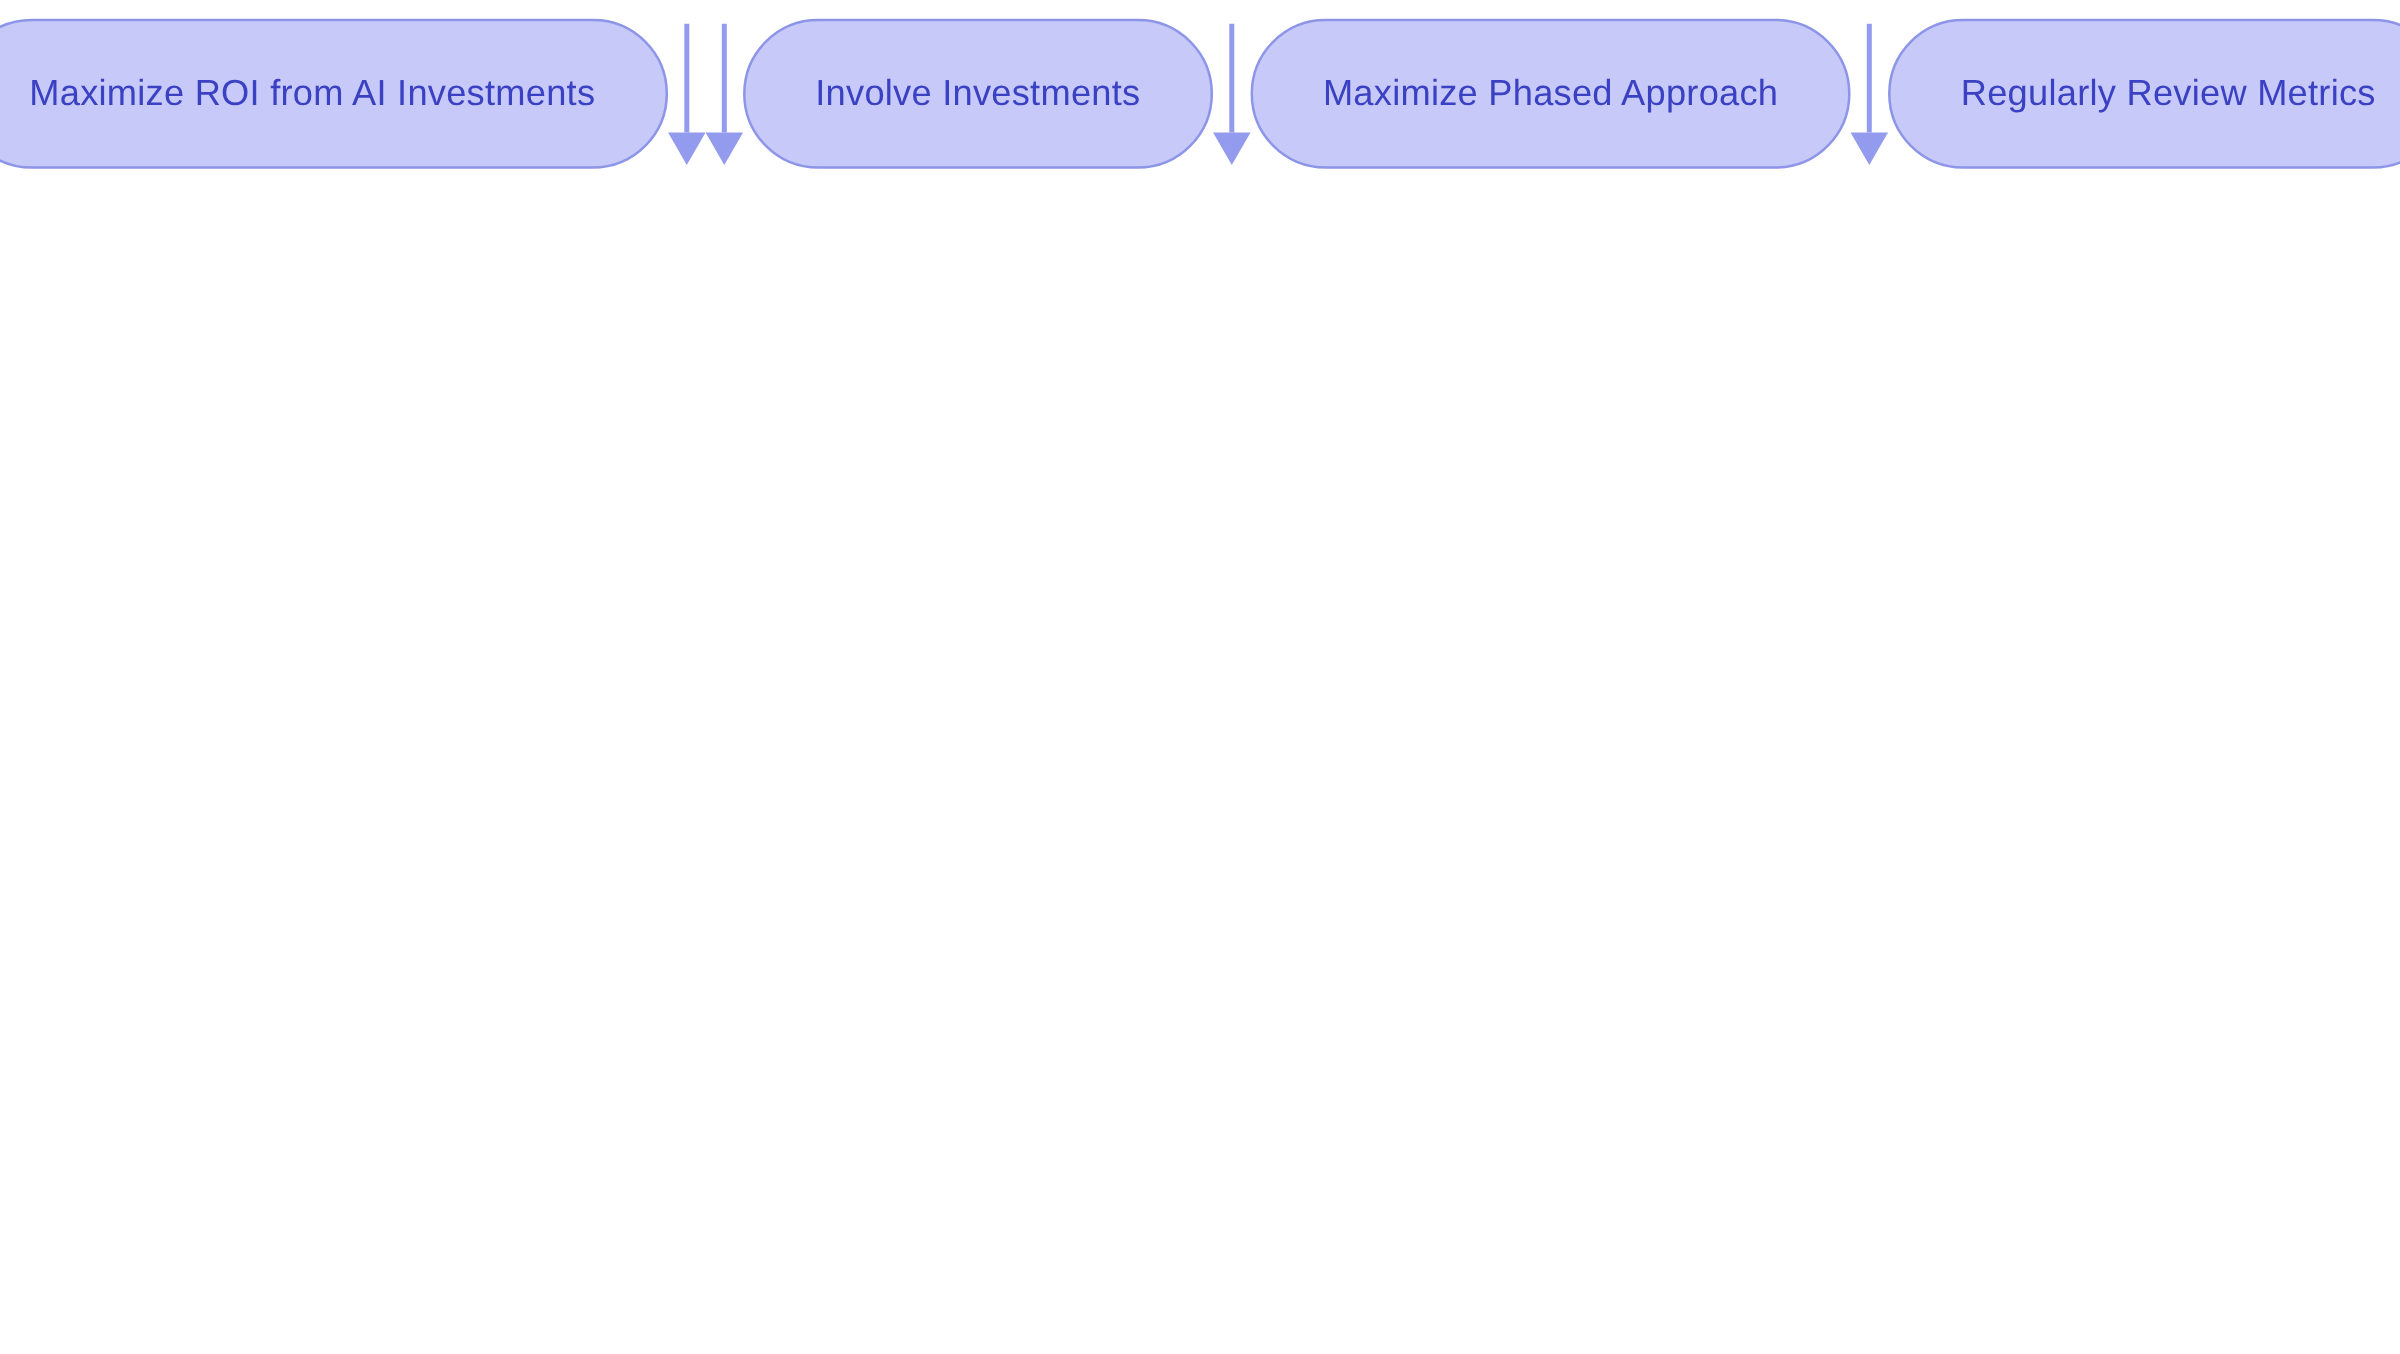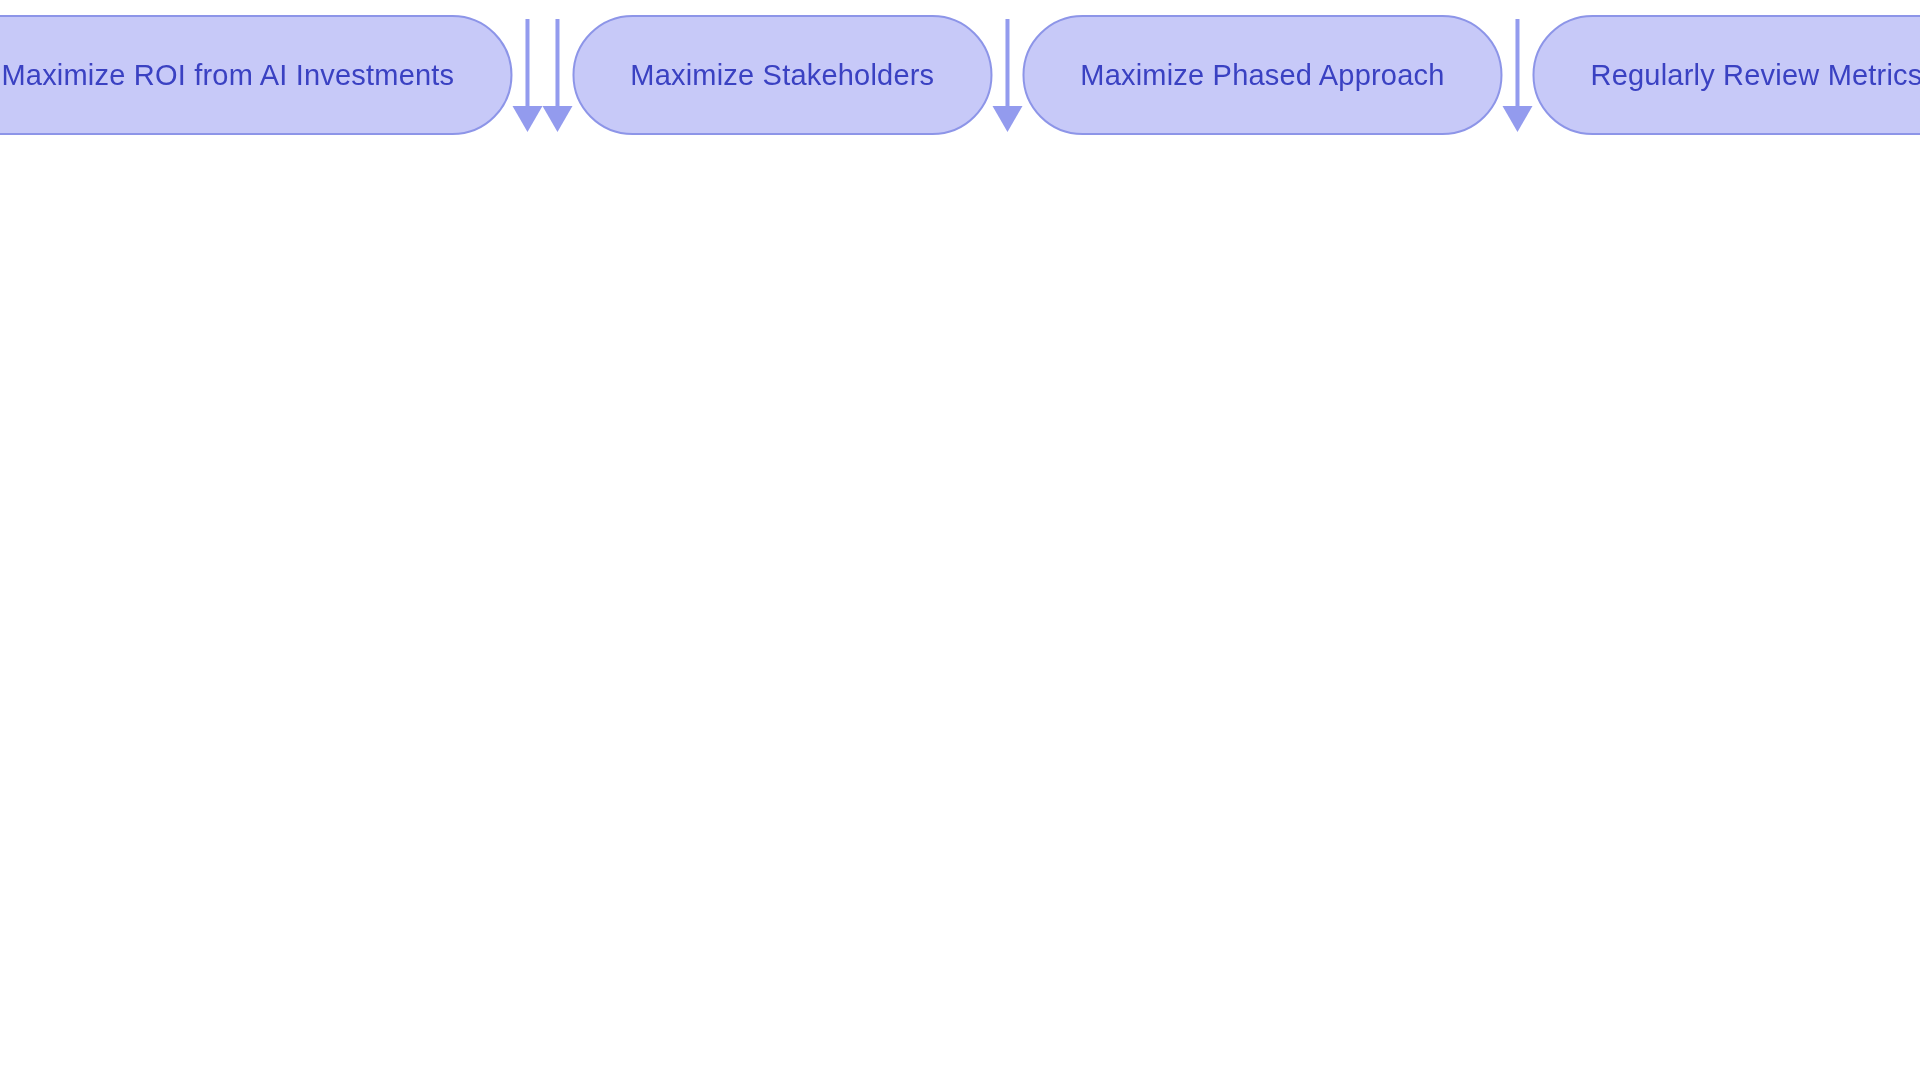--- a/index.html
+++ b/index.html
@@ -74,21 +74,21 @@
     <div class="line"></div>
     <div class="head"></div>
   </div>
 
 
   <div class="connector">
     <div class="line"></div>
     <div class="head"></div>
   </div>
 
-  <div class="node">Maximize Stakeholders</div>
+  <div class="node">Involve Investments</div>
 
   <div class="connector">
     <div class="line"></div>
     <div class="head"></div>
   </div>
 
   <div class="node">Maximize Phased Approach</div>
 
   <div class="connector">
     <div class="line"></div>

